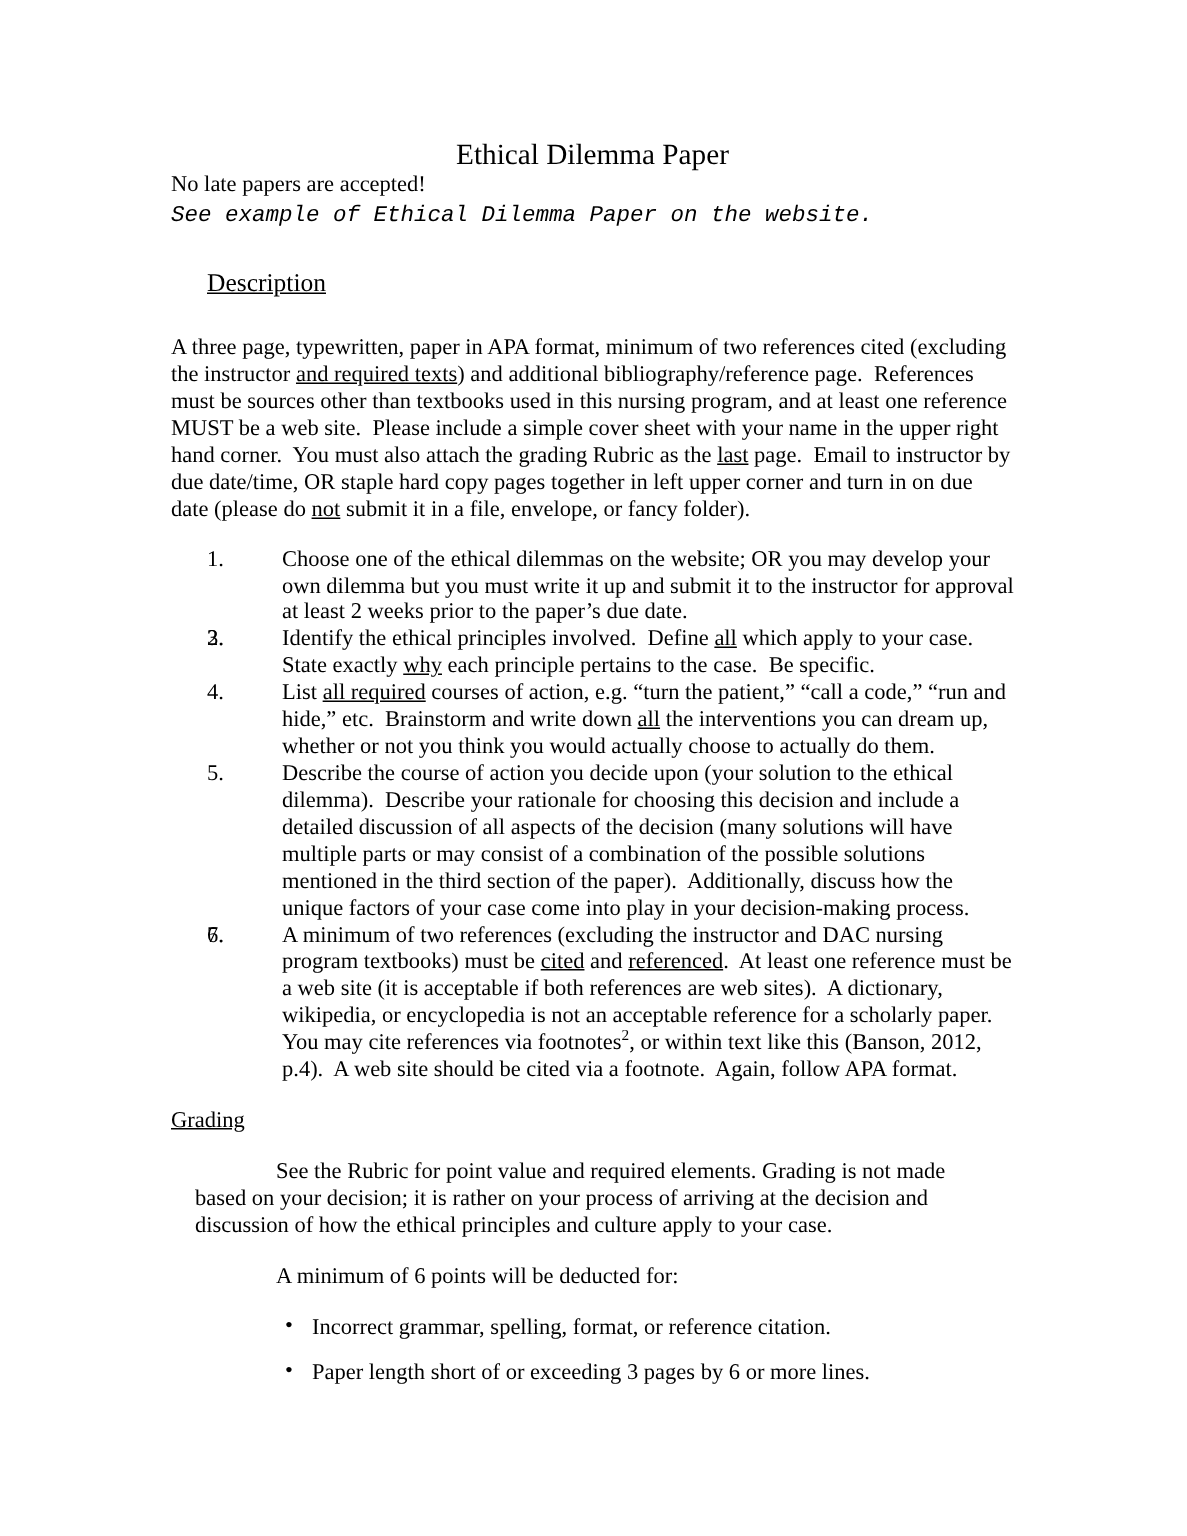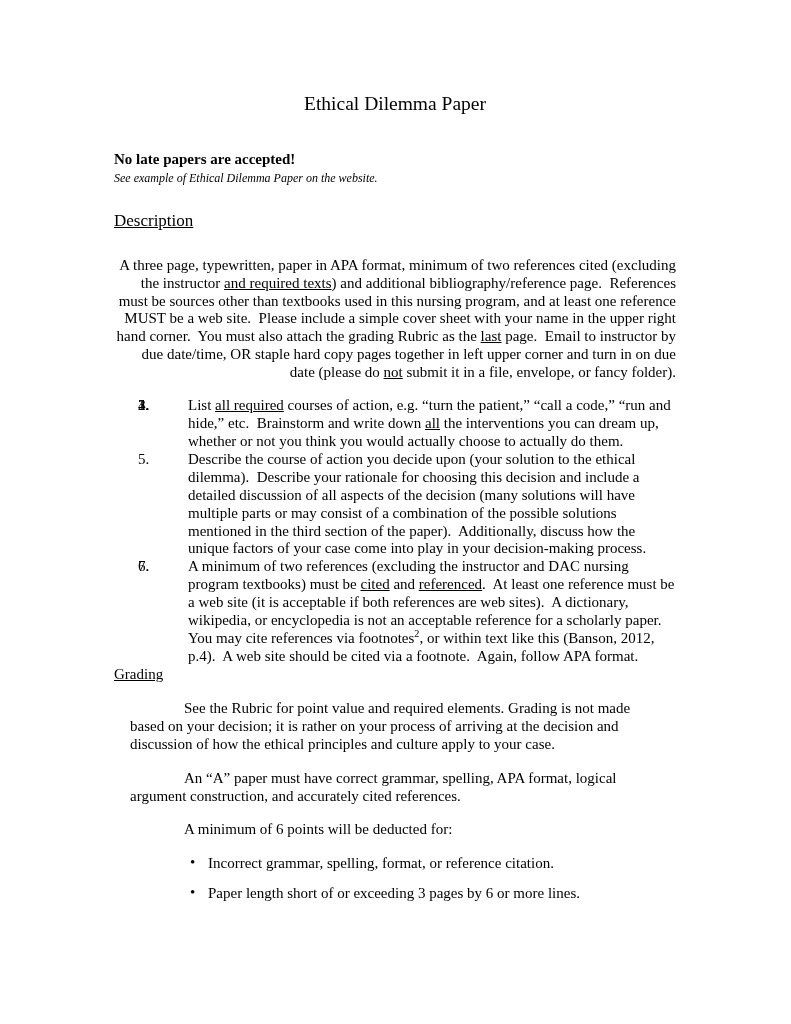--- a/index.html
+++ b/index.html
@@ -33,44 +33,44 @@
     text-align: center;
     font-size: 19.5px;
     line-height: 1.15;
     margin-top: 93px;
     margin-bottom: 0;
     font-weight: normal;
   }
 
   .notice {
     font-size: 15px;
-    font-weight: bold;
+    font-weight: normal;
     line-height: 1.18;
-    margin-top: 36px;
   }
   .subnote {
-    font-size: 12px;
+    font-size: 15px;
     font-style: italic;
     line-height: 1.18;
     margin-top: 2px;
+    font-family: Liberation Mono, monospace;
   }
 
   .section-head-big {
     font-size: 17px;
     line-height: 1.2;
     margin-top: 26px;
     display: block;
   }
-  .section-head-big span.u { text-decoration: underline; }
+  .section-head-big span.u { text-decoration: underline; margin-left: 24px; }
 
   .body-para {
     font-size: 15px;
     line-height: 1.195;
     margin-top: 25px;
-    text-align: right;
+    text-align: left;
   }
 
   ol.numlist {
     list-style: none;
     margin: 0;
     padding: 0;
     font-size: 15px;
     line-height: 1.195;
   }
   ol.numlist > li {
@@ -80,21 +80,21 @@
   }
   ol.numlist > li .num {
     position: absolute;
     left: 24px;
     top: 0;
   }
 
   .section-head-small {
     font-size: 15px;
     line-height: 1.195;
-    margin-top: 0;
+    margin-top: 16px;
   }
   .section-head-small span.u { text-decoration: underline; }
 
   .indent-para {
     font-size: 15px;
     line-height: 1.195;
     text-indent: 54px;
     margin: 16px;
   }
 
@@ -135,26 +135,28 @@
 
     <div class="section-head-big">
       <span class="u">Description</span>
     </div>
 
     <p class="body-para">A three page, typewritten, paper in APA format, minimum of two references cited (excluding the instructor <u>and required texts</u>) and additional bibliography/reference page.&nbsp; References must be sources other than textbooks used in this nursing program, and at least one reference MUST be a web site.&nbsp; Please include a simple cover sheet with your name in the upper right hand corner.&nbsp; You must also attach the grading Rubric as the <u>last</u> page.&nbsp; Email to instructor by due date/time, OR staple hard copy pages together in left upper corner and turn in on due date (please do <u>not</u> submit it in a file, envelope, or fancy folder).</p>
 
     <ol class="numlist">
       <li>
         <span class="num">1.</span>
+        <span class="txt">Choose one of the ethical dilemmas on the website; OR you may develop your own dilemma but you must write it up and submit it to the instructor for approval at least 2 weeks prior to the paper’s due date.</span>
       </li>
       <li>
         <span class="num">2.</span>
       </li>
       <li>
         <span class="num">3.</span>
+        <span class="txt">Identify the ethical principles involved.&nbsp; Define <u>all</u> which apply to your case.&nbsp; State exactly <u>why</u> each principle pertains to the case.&nbsp; Be specific.</span>
       </li>
       <li>
         <span class="num">4.</span>
         <span class="txt">List <u>all required</u> courses of action, e.g. “turn the patient,” “call a code,” “run and hide,” etc.&nbsp; Brainstorm and write down <u>all</u> the interventions you can dream up, whether or not you think you would actually choose to actually do them.</span>
       </li>
       <li>
         <span class="num">5.</span>
         <span class="txt">Describe the course of action you decide upon (your solution to the ethical dilemma).&nbsp; Describe your rationale for choosing this decision and include a detailed discussion of all aspects of the decision (many solutions will have multiple parts or may consist of a combination of the possible solutions mentioned in the third section of the paper).&nbsp; Additionally, discuss how the unique factors of your case come into play in your decision-making process.</span>
       </li>
       <li>
@@ -164,21 +166,20 @@
         <span class="num">7.</span>
         <span class="txt">A minimum of two references (excluding the instructor and DAC nursing program textbooks) must be <u>cited</u> and <u>referenced</u>.&nbsp; At least one reference must be a web site (it is acceptable if both references are web sites).&nbsp; A dictionary, wikipedia, or encyclopedia is not an acceptable reference for a scholarly paper.&nbsp; You may cite references via footnotes<sup>2</sup>, or within text like this (Banson, 2012, p.4).&nbsp; A web site should be cited via a footnote.&nbsp; Again, follow APA format.</span>
       </li>
     </ol>
 
     <div class="section-head-small">
       <span class="u">Grading</span>
     </div>
 
     <p class="indent-para">See the Rubric for point value and required elements.  Grading is not made based on your decision; it is rather on your process of arriving at the decision and discussion of how the ethical principles and culture apply to your case.</p>
-    <p class="indent-para">An “A” paper must have correct grammar, spelling, APA format, logical argument construction, and accurately cited references.</p>
     <p class="indent-para">A minimum of 6 points will be deducted for:</p>
 
     <ul class="bullets">
       <li>
         <span class="dot">•</span>
         <span>Incorrect grammar, spelling, format, or reference citation.</span>
       </li>
       <li>
         <span class="dot">•</span>
         <span>Paper length short of or exceeding 3 pages by 6 or more lines.</span>

